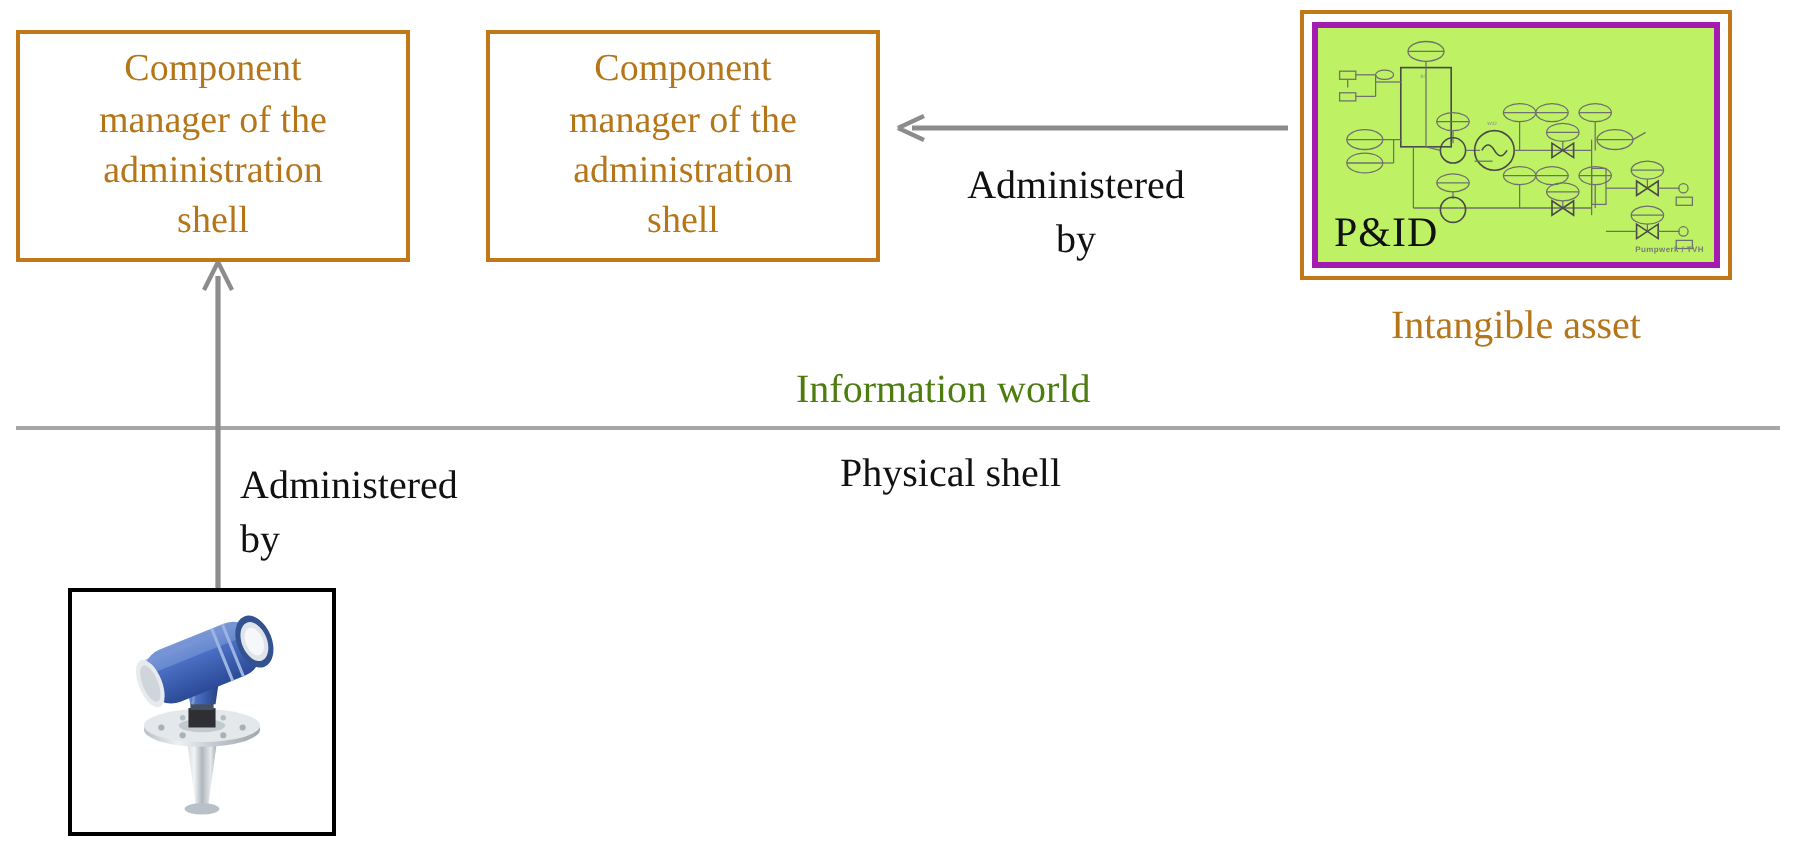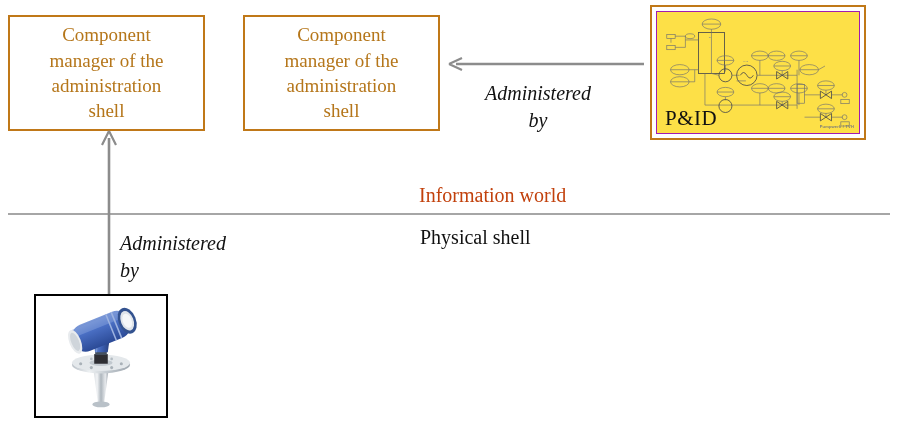--- a/index.html
+++ b/index.html
@@ -47,22 +47,22 @@
     height: 135px;
     box-sizing: border-box;
     border: 2px solid #c07818;
     background: #ffffff;
     padding: 4px;
   }
   #pid-inner {
     position: relative;
     width: 100%;
     height: 100%;
-    background: #fde047;
-    border: 1px solid #a21caf;
+    background: #bef264;
+    border: 3px solid #a21caf;
     box-sizing: border-box;
     overflow: hidden;
   }
   #pid-svg { display: block; width: 100%; height: 100%; }
   #pid-label {
     position: absolute;
     left: 8px;
     bottom: 2px;
     font-family: "Liberation Serif", serif;
     font-size: 21px;
@@ -103,22 +103,21 @@
   
   .world-label {
     position: absolute;
     font-family: "Liberation Serif", serif;
     font-size: 20px;
     white-space: nowrap;
   }
   #information-world {
     left: 398px;
     top: 184px;
-    color: #c2410c;
-    margin-left: 21px;
+    color: #4d7c0f;
   }
   #physical-world {
     left: 420px;
     top: 226px;
     color: #111111;
   }
 
   
   #world-divider {
     position: absolute;
@@ -134,21 +133,20 @@
   #arrow-vertical { left: 86px; top: 130px; width: 46px; height: 175px; }
   #arrow-horizontal { left: 448px; top: 50px; width: 200px; height: 28px; }
 
   
   .arrow-label {
     position: absolute;
     font-family: "Liberation Serif", serif;
     font-size: 20px;
     color: #111111;
     line-height: 1.35;
-    font-style: italic;
   }
   #admin-by-left {
     left: 120px;
     top: 230px;
     text-align: left;
     width: 170px;
   }
   #admin-by-right {
     left: 458px;
     top: 80px;
@@ -304,20 +302,21 @@
         <g fill="#8a8a8a" font-family="Liberation Sans, sans-serif" font-size="2.6">
           <text x="55" y="28">B1</text>
           <text x="92" y="54">W42</text>
         </g>
       </svg>
       <div id="pid-label">P&amp;ID</div>
       <div id="pid-corner-caption">Pumpwerk / TVH</div>
     </div>
   </div>
 
+  <div class="asset-caption" id="intangible-caption">Intangible asset</div>
 
   <svg class="arrow-svg" id="arrow-horizontal" viewBox="0 0 200 28">
     <line x1="8" y1="14" x2="196" y2="14" stroke="#8c8c8c" stroke-width="2.6"></line>
     <path d="M1 14 L14 8 M1 14 L14 20" stroke="#8c8c8c" stroke-width="2.2" fill="none"></path>
   </svg>
 
   <div class="arrow-label" id="admin-by-right">
     <div>Administered</div>
     <div>by</div>
   </div>

